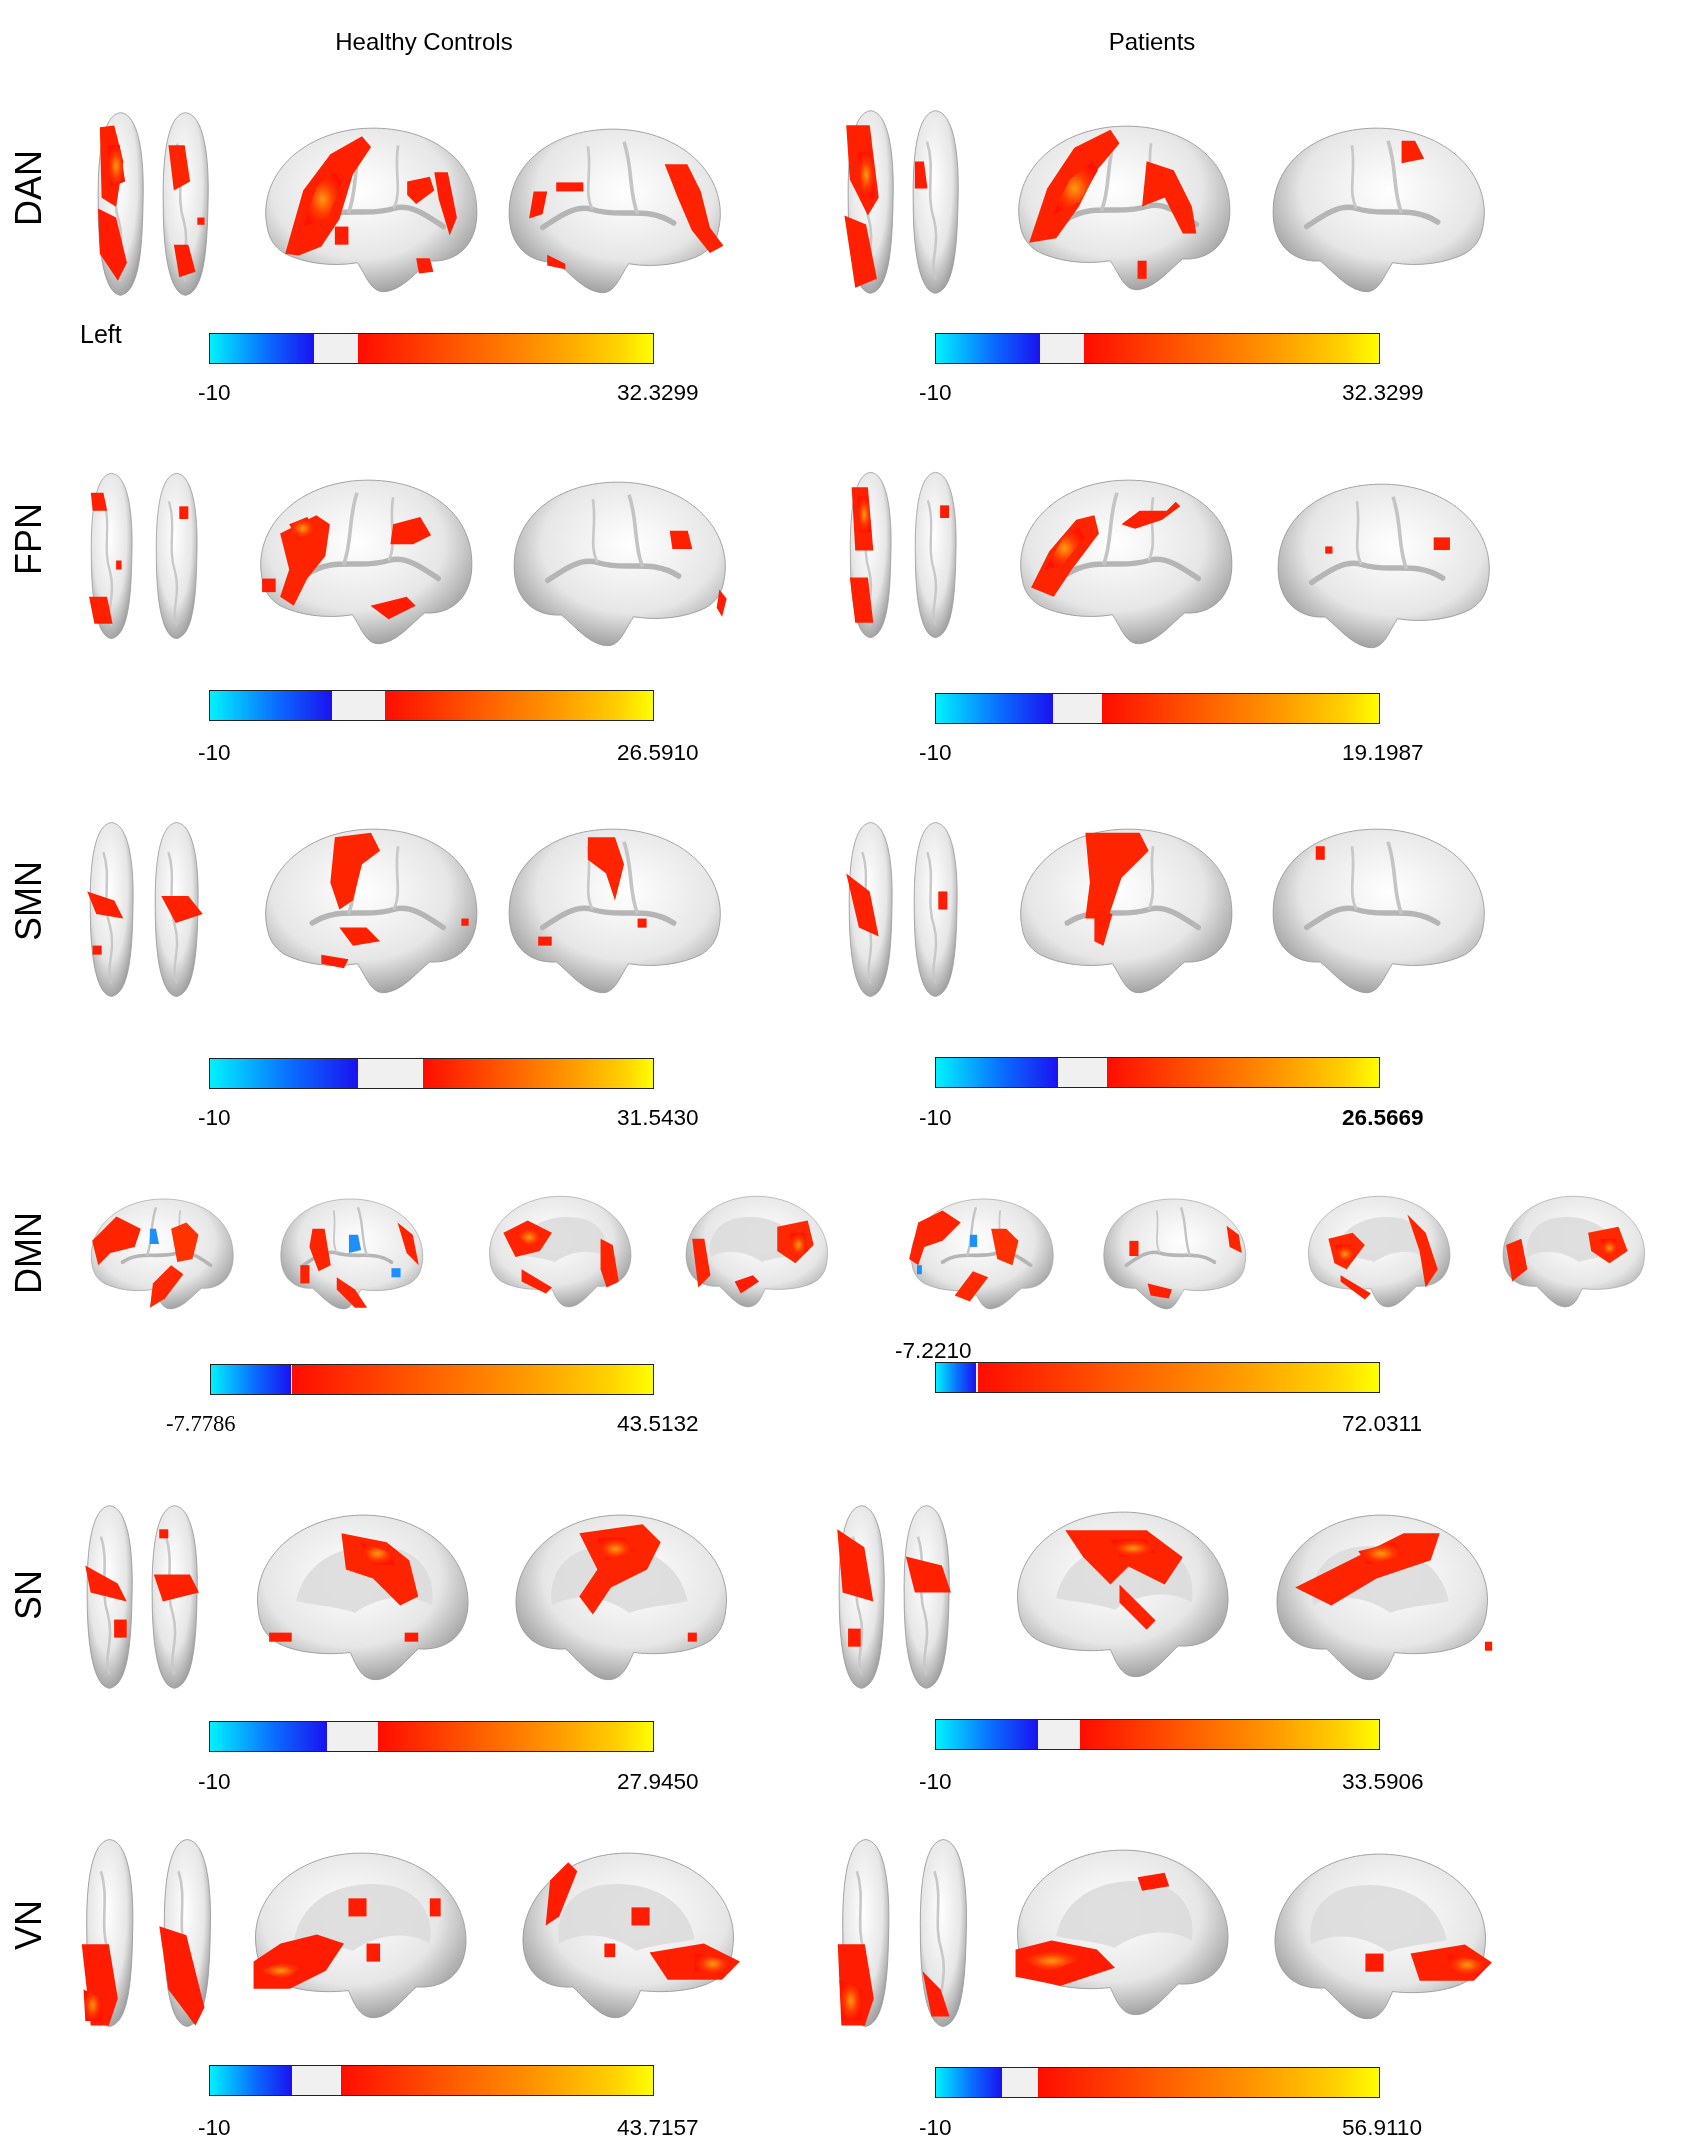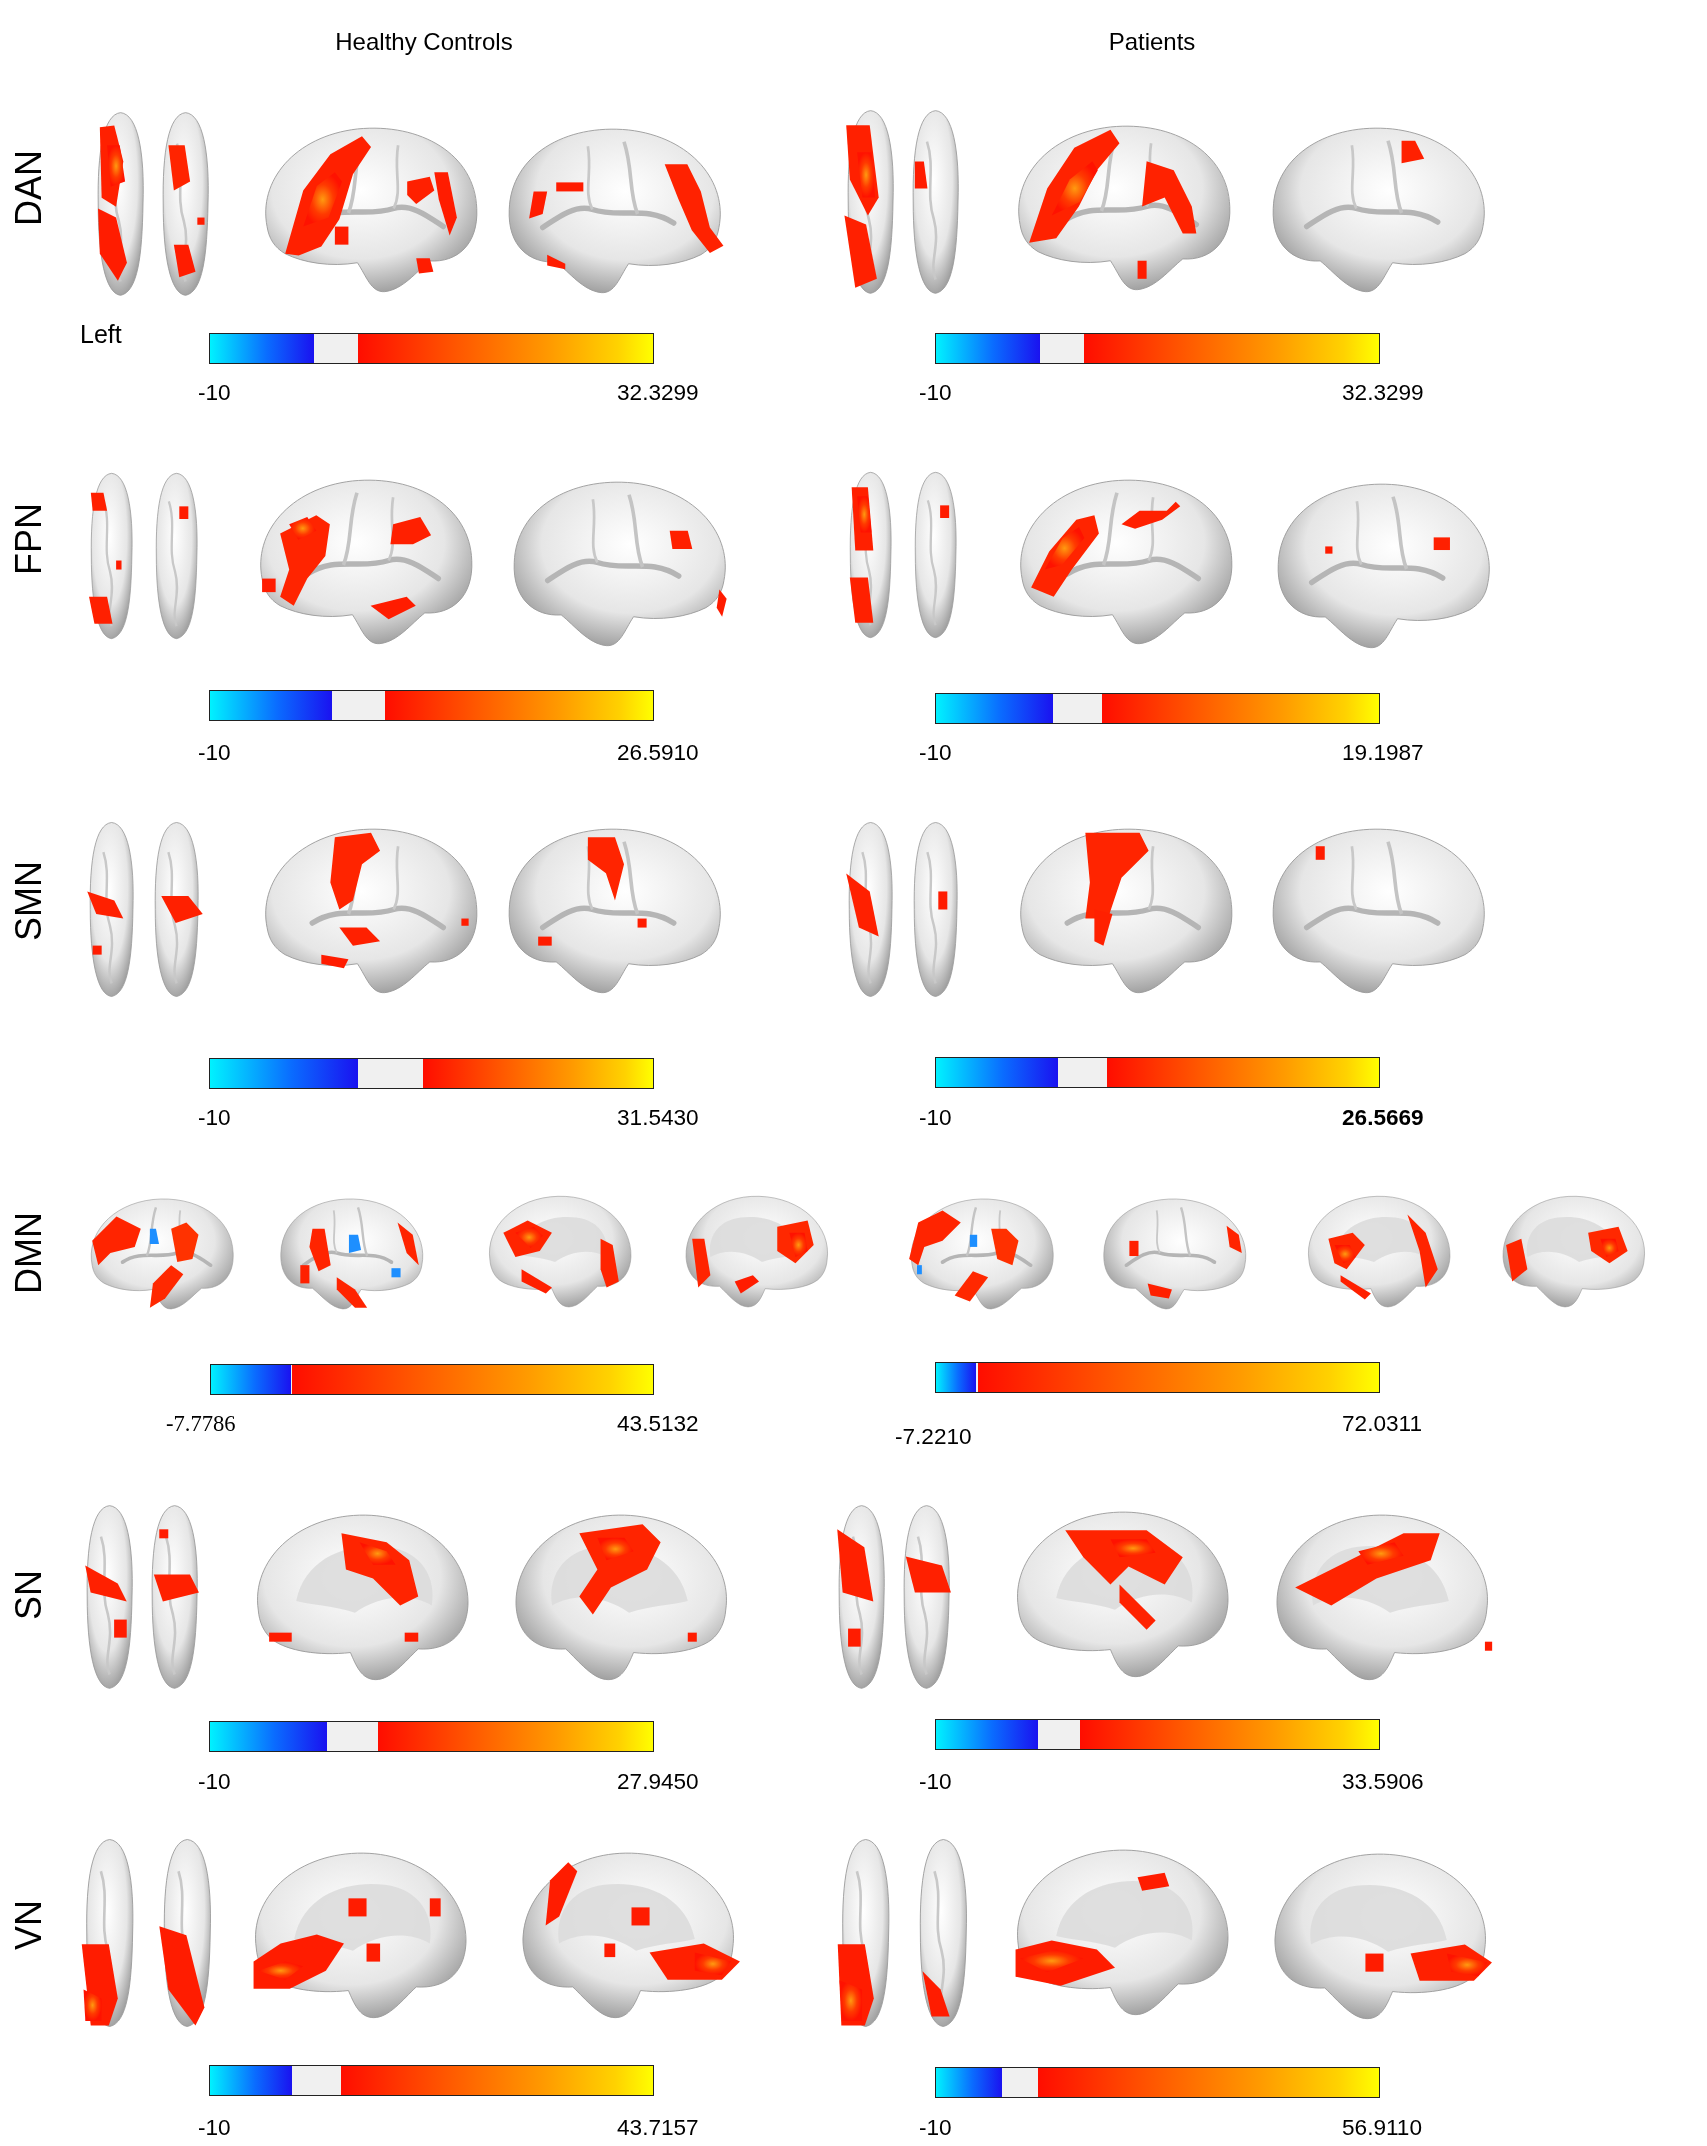--- a/index.html
+++ b/index.html
@@ -315,21 +315,21 @@
   <div class="mid" style="width:1.8px"></div>
   <div class="pos"></div>
 </div>
 <div class="cbar-min" style="left:166px;top:1411px;font-family:Liberation Serif, serif;">-7.7786</div>
 <div class="cbar-max" style="left:617px;top:1411px;">43.5132</div>
 <div class="cbar" style="left:935px;top:1362px;width:445px;">
   <div class="neg" style="width:9%"></div>
   <div class="mid" style="width:1.8px"></div>
   <div class="pos"></div>
 </div>
-<div class="cbar-min" style="left:895px;top:1424px;">-7.2210</div>
+<div class="cbar-min" style="left:895px;top:1338px;">-7.2210</div>
 <div class="cbar-max" style="left:1342px;top:1411px;">72.0311</div>
 
 <svg class="brain" style="left:78px;top:1502px" width="130" height="190" viewBox="0 0 144 210">
   <use href="#dor" x="2" y="0" width="66" height="210"></use>
     <use href="#dor" x="74" y="0" width="66" height="210"></use>
   <path d="M8,70 l36,20 l10,20 l-40,-10 Z" fill="#ff2000"></path>
     <path d="M84,80 l40,0 l10,20 l-40,10 Z" fill="#ff2000"></path>
   <path d="M40,130 l14,0 l0,20 l-14,0Z" fill="#ff1c00"></path>
     <path d="M90,30 l10,0 l0,10 l-10,0Z" fill="#ff1c00"></path>
 </svg>

